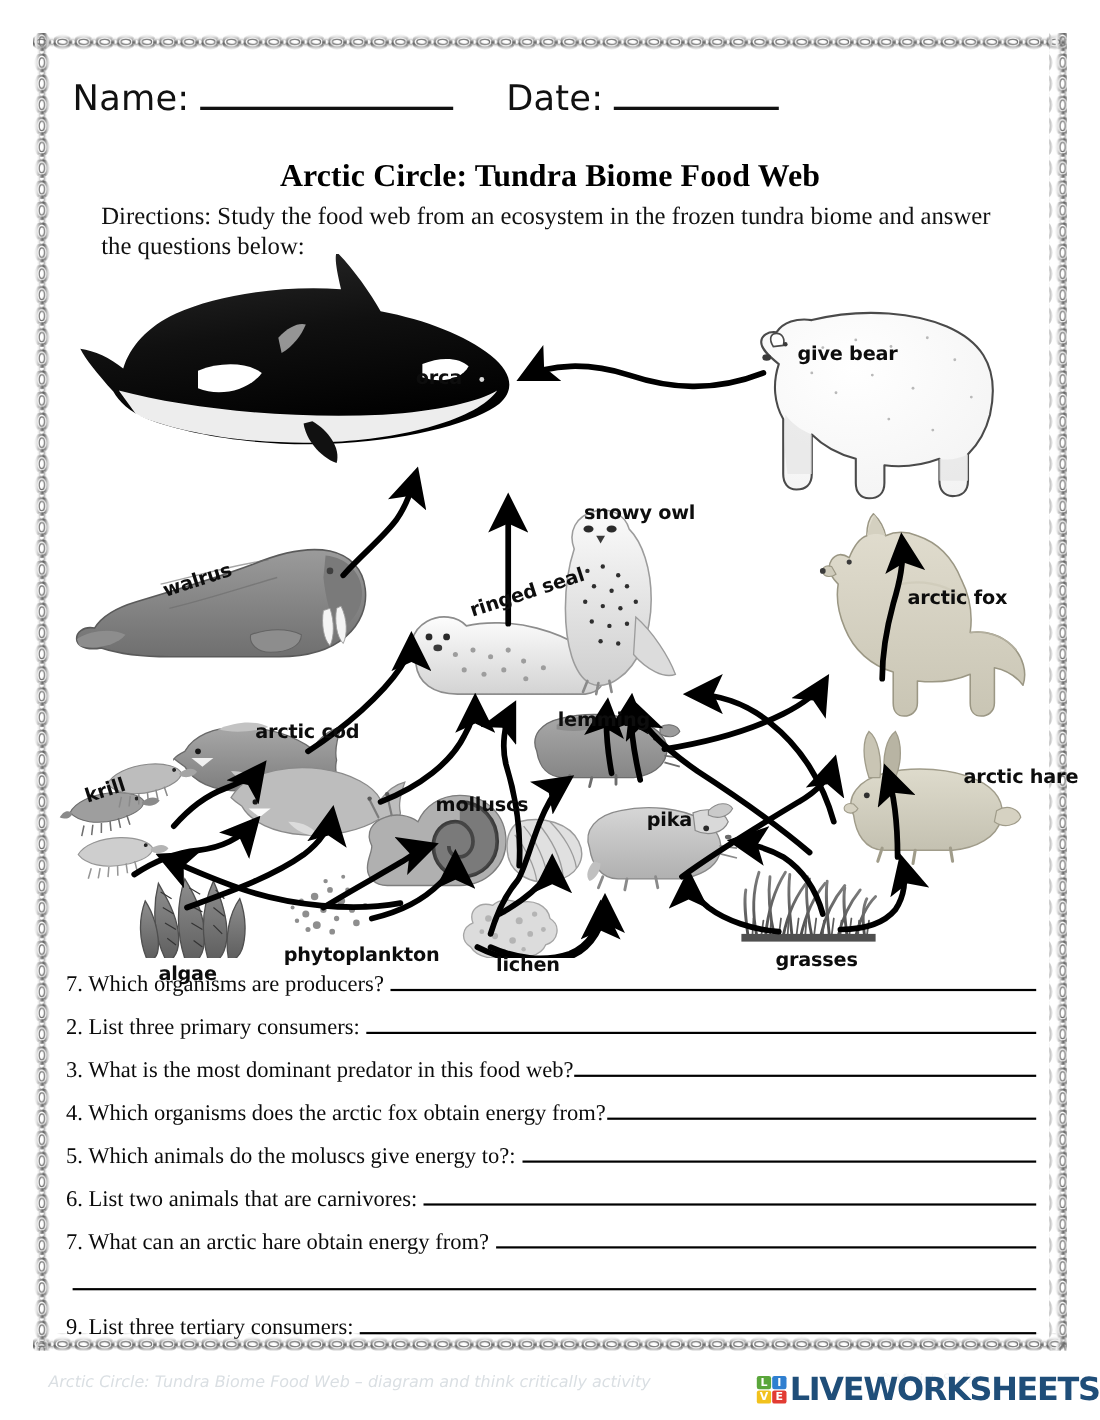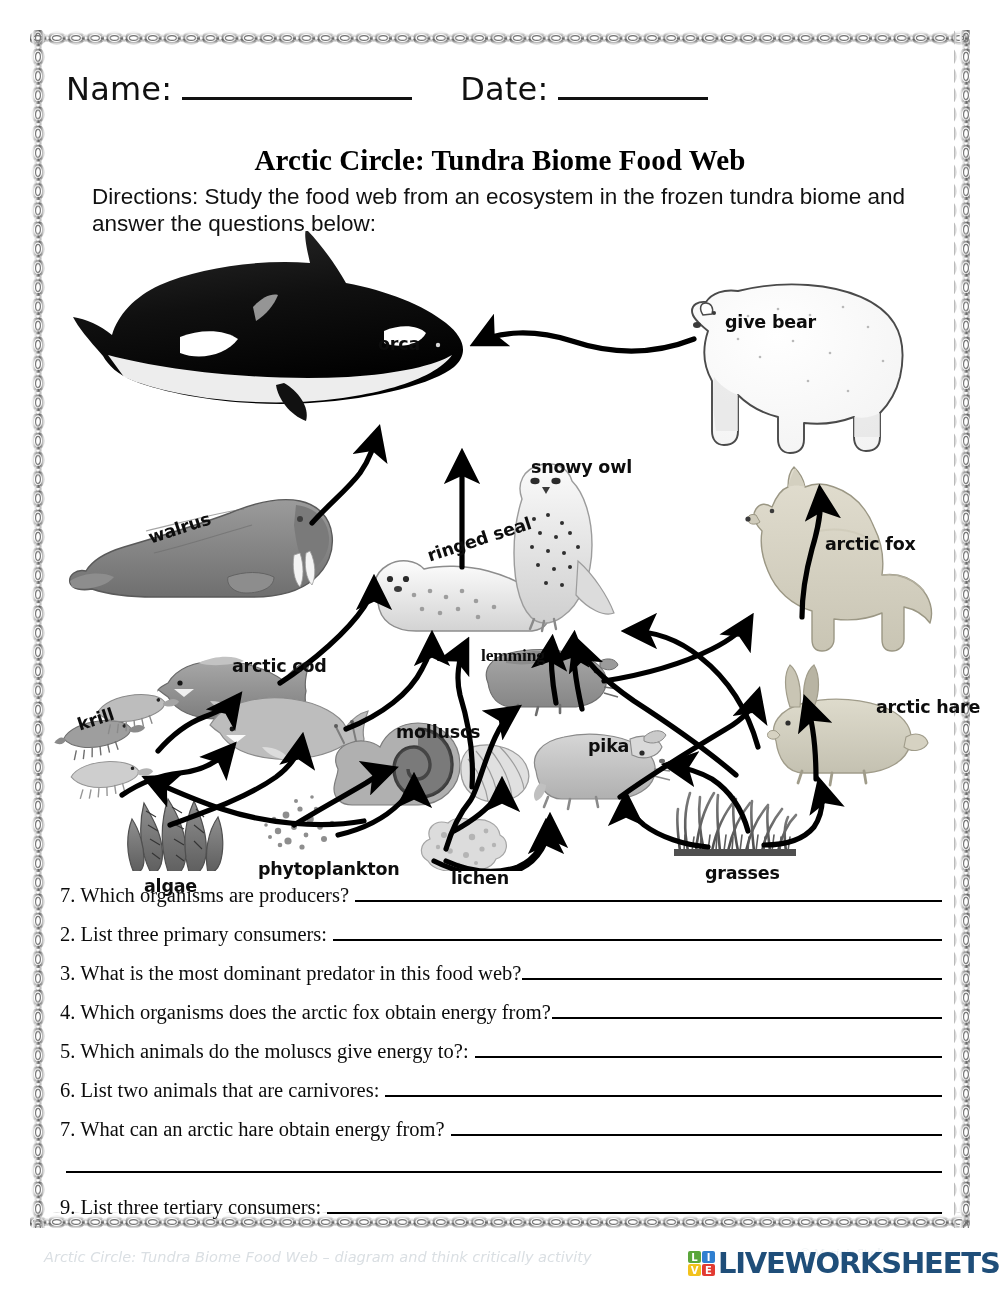--- a/index.html
+++ b/index.html
@@ -71,21 +71,21 @@
     font-size: 29px;
     color: #000;
     letter-spacing: .1px;
   }
 
   #directions {
     position: absolute;
     left: 44px;
     top: 137px;
     width: 830px;
-    font-family: Liberation Sans, sans-serif;
+    font-family: Liberation Serif, serif;
     font-size: 22.5px;
     line-height: 1.22;
     color: #111;
   }
 
   
   #foodweb {
     position: absolute;
     left: 0;
     top: 185px;
@@ -662,21 +662,21 @@
 
     <div class="fw-label" style="left:330px; top:103px;">orca</div>
     <div class="fw-label" style="left:677px; top:81px;">give bear</div>
     <div class="fw-label" style="left:101px; top:297px; transform:rotate(-18deg); transform-origin:left center;">walrus</div>
     <div class="fw-label" style="left:380px; top:315px; transform:rotate(-18deg); transform-origin:left center;">ringed seal</div>
     <div class="fw-label" style="left:483px; top:226px;">snowy owl</div>
     <div class="fw-label" style="left:777px; top:303px;">arctic fox</div>
     <div class="fw-label" style="left:184px; top:425px;">arctic cod</div>
     <div class="fw-label" style="left:30px;  top:484px; transform:rotate(-18deg); transform-origin:left center;">krill</div>
     <div class="fw-label" style="left:348px; top:491px;">molluscs</div>
-    <div class="fw-label" style="left:433px; top:414px;font-family:Liberation Serif, serif;">lemming</div>
+    <div class="fw-label" style="left:459px; top:414px;">lemming</div>
     <div class="fw-label" style="left:540px; top:505px;">pika</div>
     <div class="fw-label" style="left:783px; top:466px;margin-left:45px;">arctic hare</div>
     <div class="fw-label" style="left:96px;  top:645px;">algae</div>
     <div class="fw-label" style="left:210px; top:628px;">phytoplankton</div>
     <div class="fw-label" style="left:403px; top:637px;">lichen</div>
     <div class="fw-label" style="left:657px; top:632px;">grasses</div>
   </div>
 
   <div id="questions">
     <div class="qrow">

